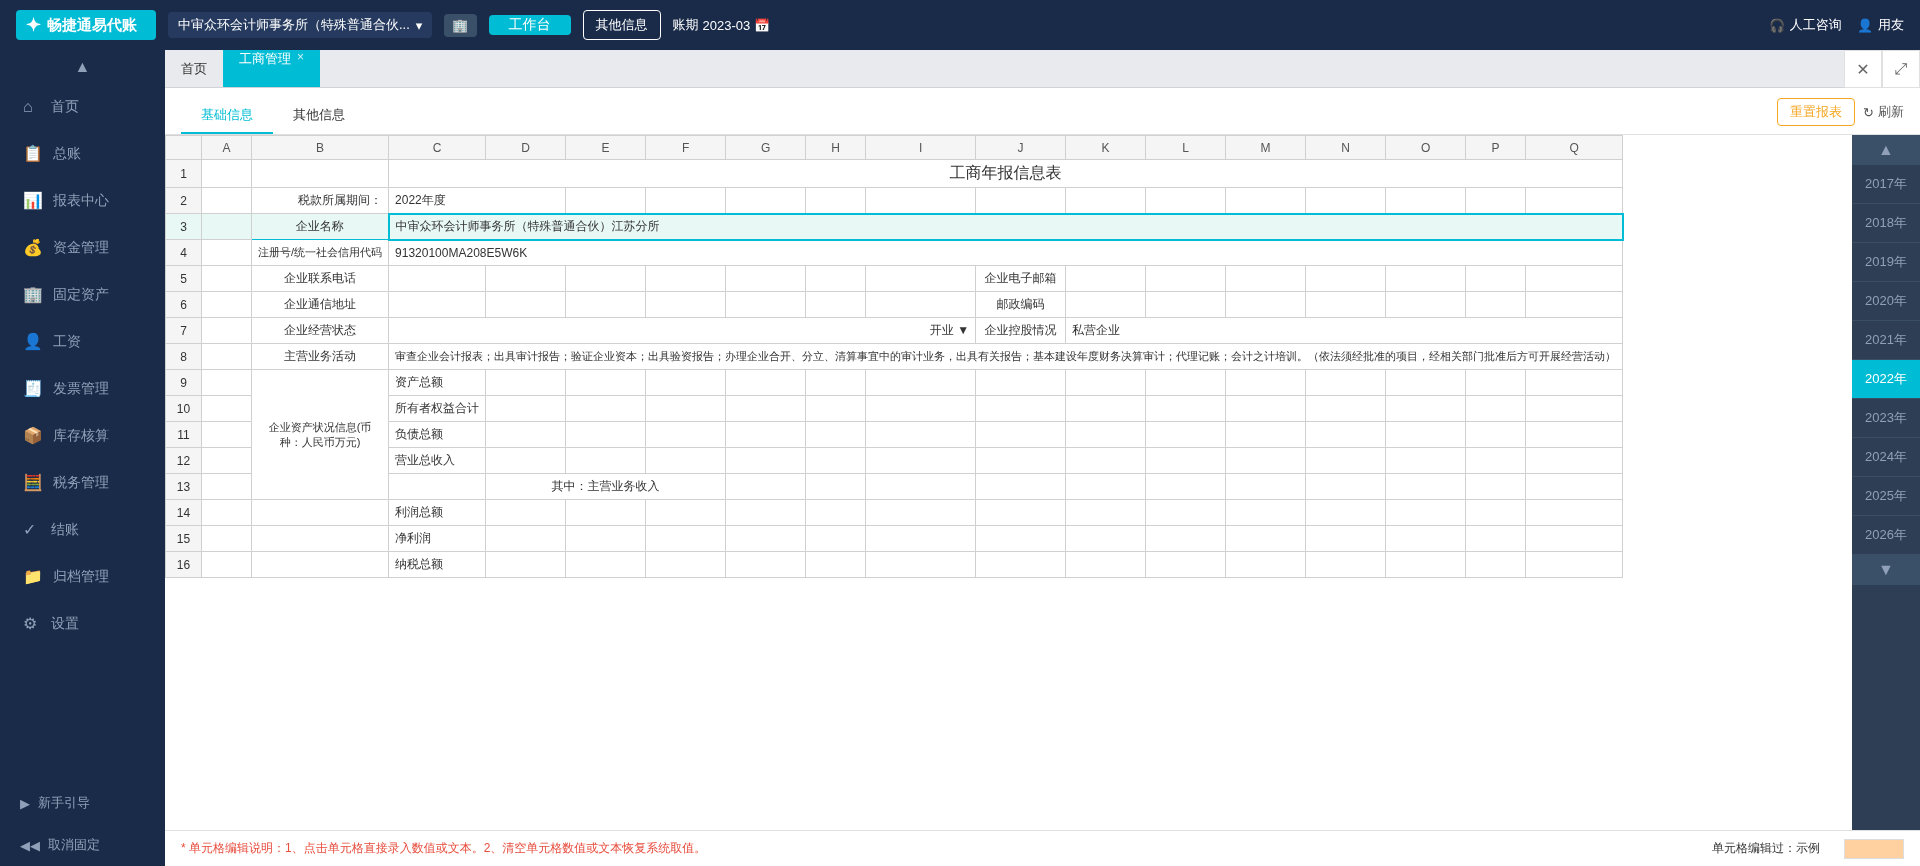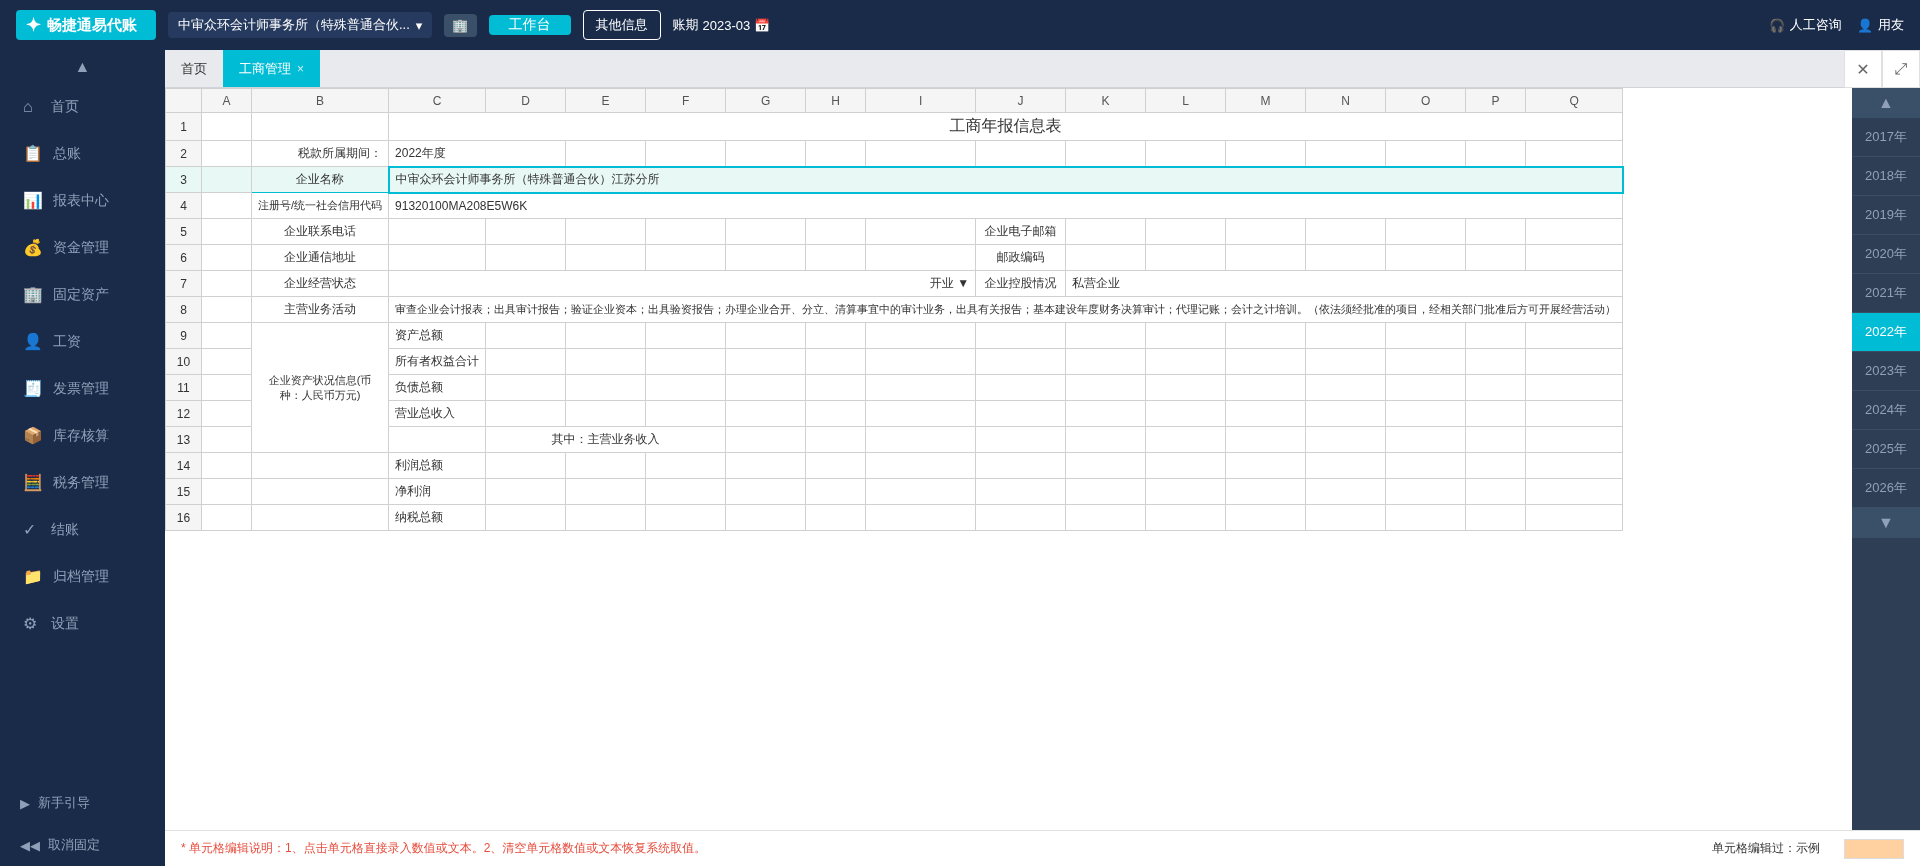--- a/index.html
+++ b/index.html
@@ -67,21 +67,21 @@
     
     .tabbar {
       display: flex; align-items: center; background: #e8eaed; height: 38px; padding: 0 0 0 0;
       border-bottom: 1px solid #d0d3d8;
     }
     .tab-home {
       padding: 0 16px; height: 100%; display: flex; align-items: center;
       color: #333; font-size: 13px; cursor: pointer; background: #e8eaed;
     }
     .tab-active {
-      padding: 0 16px; height: 100%; display: flex; align-items: center; gap: 6px;
+      padding: 0 16px; height: 100%; display: flex; gap: 6px;
       color: #333; font-size: 13px; background: #00bcd4; color: #fff; cursor: pointer;
     }
     .tab-close { cursor: pointer; font-size: 12px; color: rgba(255,255,255,0.8); }
 
     
     .content-panel {
       flex: 1; background: #fff; margin: 0; overflow: hidden; display: flex; flex-direction: column;
       position: relative;
     }
 
@@ -287,20 +287,37 @@
       <span>首页</span>
     </div>
     <div class="tab-active">
       <span>工商管理</span>
       <span class="tab-close">×</span>
     </div>
   </div>
 
   <div class="content-panel">
 
+    <div class="subtab-bar">
+      <div class="subtab-left">
+        <div class="subtab active">
+          <span>基础信息</span>
+        </div>
+        <div class="subtab">
+          <span>其他信息</span>
+        </div>
+      </div>
+      <div class="subtab-actions">
+        <button class="btn-reset">重置报表</button>
+        <button class="btn-refresh">
+          <span>↻</span>
+          <span>刷新</span>
+        </button>
+      </div>
+    </div>
 
     <div class="spreadsheet-wrapper">
 
       <div class="year-panel">
         <div class="year-panel-arrow">▲</div>
         <div class="year-item">2017年</div>
         <div class="year-item">2018年</div>
         <div class="year-item">2019年</div>
         <div class="year-item">2020年</div>
         <div class="year-item">2021年</div>

